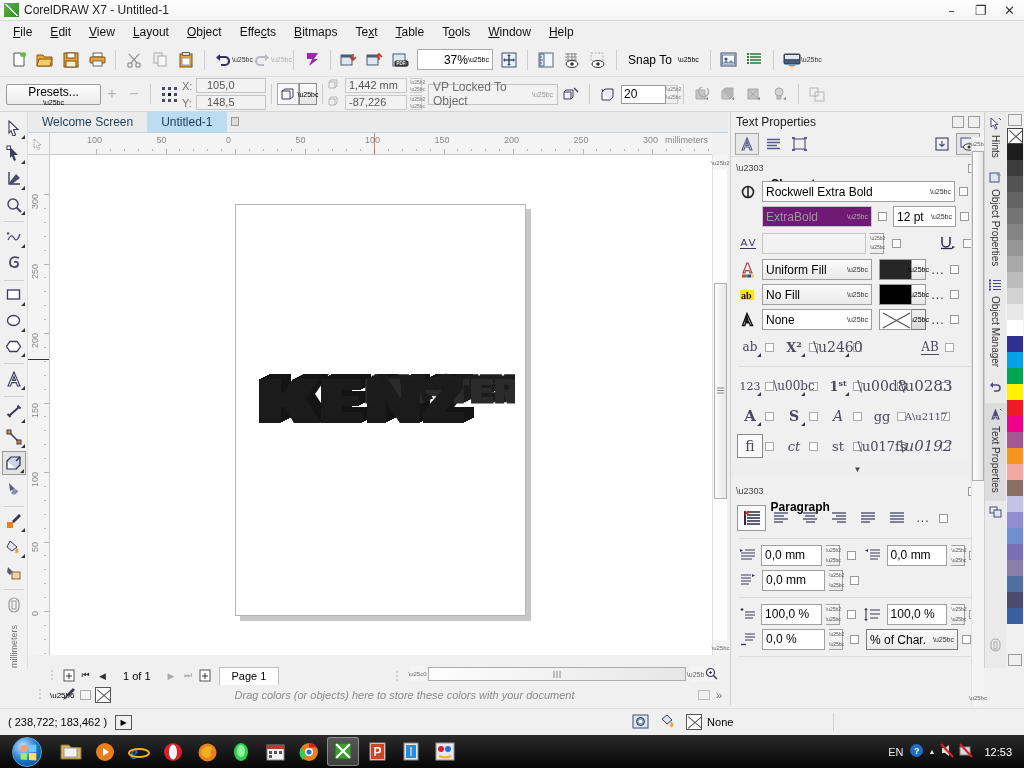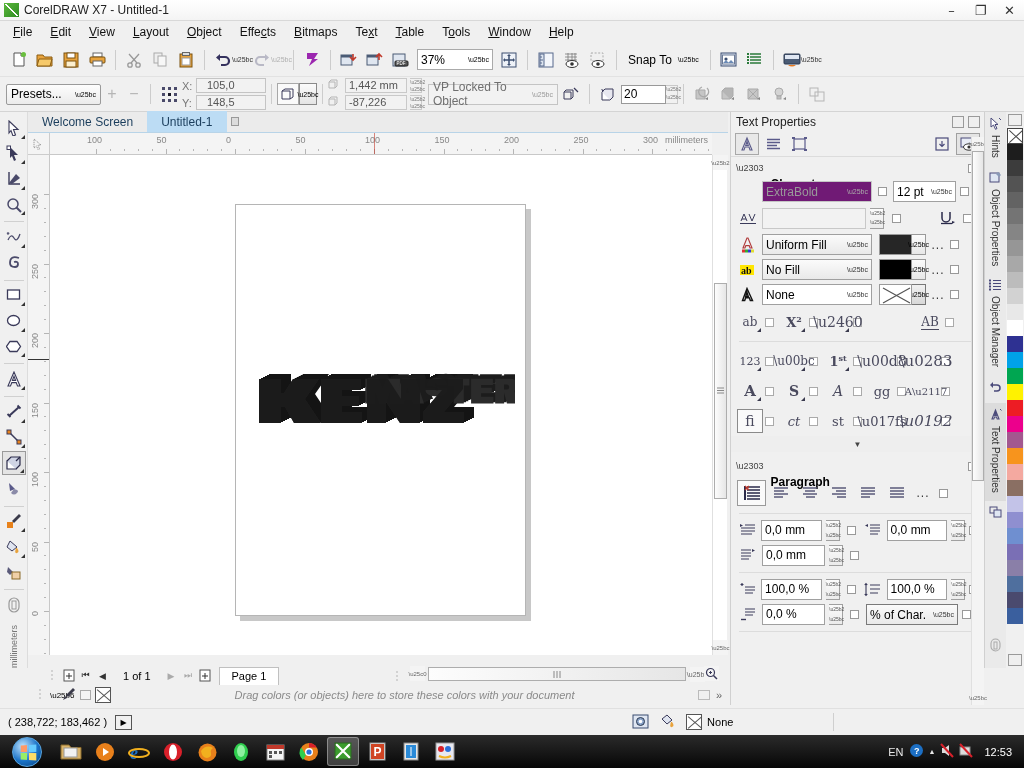--- a/index.html
+++ b/index.html
@@ -44,34 +44,34 @@
     border-bottom:1px solid #e2e2e2;
   }
   .tb-btn { width:26px; height:26px; display:flex; align-items:center; justify-content:center; position:relative; }
   .tb-sep { width:1px; height:20px; background:#cccccc; margin:0 5px; }
   .tb-arrow { width:13px; height:26px; display:flex; align-items:center; justify-content:center;
      font-size:7px; color:#333; }
   .zoombox {
     width:76px; height:21px; background:#fff; border:1px solid #aaa;
     display:flex; align-items:center; padding:0 3px; margin:0 3px; font-size:12px;
   }
-  .zoombox .cv { flex:1; }
+  .zoombox .cv { flex:1;text-align:right; }
   .zoombox .ar { font-size:7px; }
   .snapto { display:flex; align-items:center; padding:0 6px; height:24px; font-size:12px; }
 
   
   .toolbar2 {
     position:absolute; left:0; top:77px; width:1024px; height:35px;
     background:#f0f0f0; display:flex; align-items:center; padding-left:6px;
     border-bottom:1px solid #d4d4d4;
   }
   .presets {
     width:95px; height:21px; background:linear-gradient(#fdfdfd,#ebebeb);
     border:1px solid #9a9a9a; border-radius:2px; display:flex; align-items:center;
-    padding:0 4px; font-size:12px;
+    padding:0 4px; font-size:12px;flex-direction:column;
   }
   .presets .cv { flex:1; }
   .pm-btn { width:22px; height:22px; display:flex; align-items:center; justify-content:center;
      color:#b5b5b5; font-size:16px; }
   .xy { display:flex; flex-direction:column; gap:2px; }
   .xy-row { display:flex; align-items:center; gap:3px; }
   .xy-lab { color:#777; font-size:11px; width:11px; }
   .xy-val { width:70px; height:15px; background:#f2f2f2; border:1px solid #c4c4c4;
      font-size:11px; color:#555; padding:0 10px; line-height:13px; }
   .dim-field { width:62px; height:15px; background:#f2f2f2; border:1px solid #c9c9c9;
@@ -1023,20 +1023,33 @@
           </div>
       </div>
     </div>
 
     <div class="sect-head">
       <span class="chev">\u2303</span>
       <b>Character</b>
       <span class="cb"></span>
     </div>
 
+    <div class="row">
+      <span class="ic">
+        <svg width="14" height="14" viewBox="0 0 14 14">
+            <circle cx="7" cy="7" r="5.5" fill="none" stroke="#222" stroke-width="1.6"></circle>
+            <path d="M7 1.5v11" stroke="#222" stroke-width="1.6"></path>
+          </svg>
+        </span>
+      <div class="combo" style="width:193px">
+        <span class="cv">Rockwell Extra Bold</span>
+        <span class="ar">\u25bc</span>
+      </div>
+      <span class="cb" style="margin:0"></span>
+    </div>
 
     <div class="row">
       <span class="ic"></span>
       <div class="combo dis" style="width:110px">
         <span class="cv">ExtraBold</span>
         <span class="ar" style="color:#aaa">\u25bc</span>
       </div>
       <span class="cb" style="margin:0 2px"></span>
       <div class="combo" style="width:63px">
         <span class="cv">12 pt</span>

